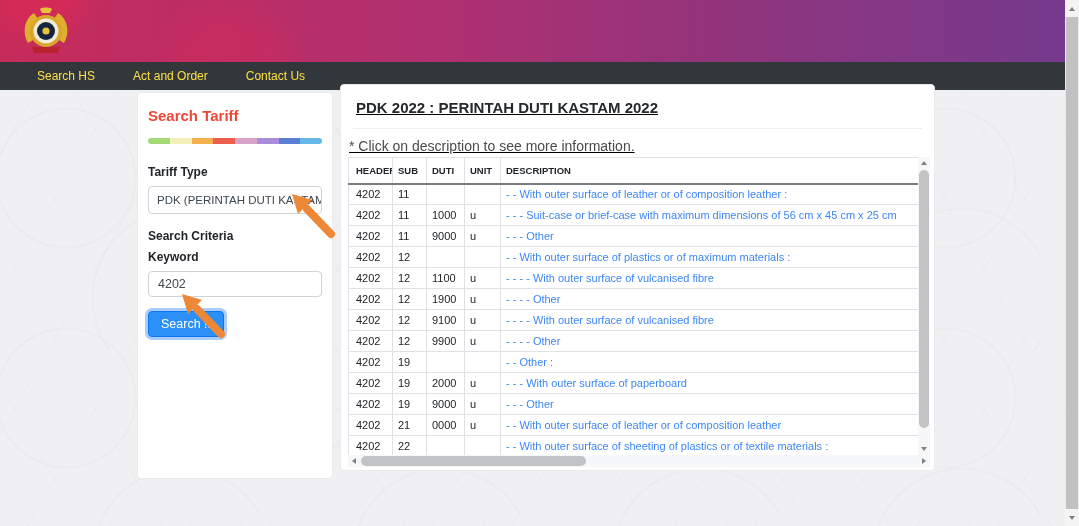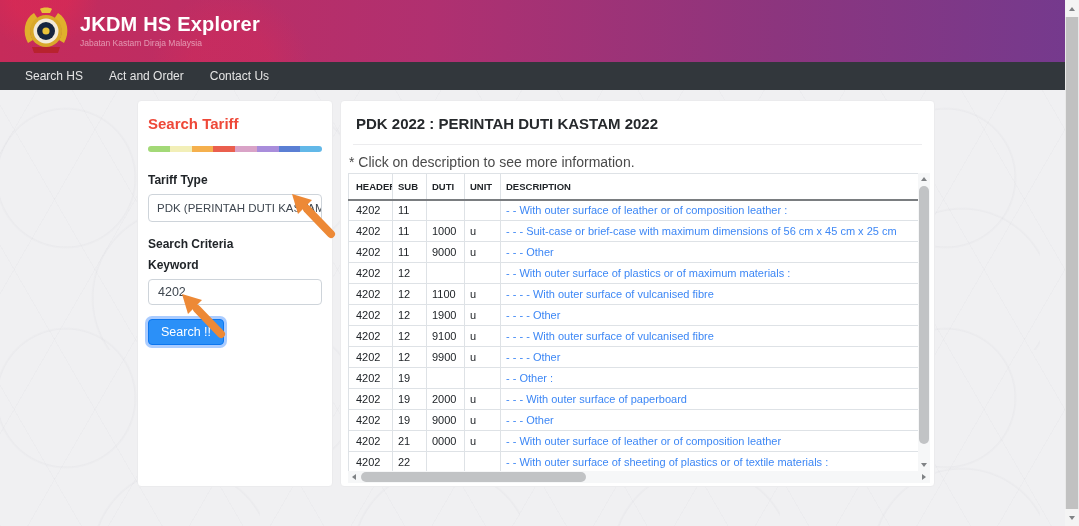--- a/index.html
+++ b/index.html
@@ -15,52 +15,52 @@
       linear-gradient(90deg,#c62b5a 0%,#b03070 40%,#8c357e 72%,#743a8e 100%);
   }
   .logo { position:absolute; left:20px; top:5px; width:52px; height:52px; }
   .brand { position:absolute; left:80px; top:13px; }
   .brand-title { color:#ffffff; font-size:20px; font-weight:bold; letter-spacing:.2px; }
   .brand-sub { color:rgba(255,235,240,.55); font-size:8.5px; margin-top:2px; }
 
   
   .navbar { position:absolute; left:0; top:62px; width:1079px; height:28px; background:#32373c;
     display:flex; align-items:center; padding-left:25px; gap:26px; }
-  .nav-link { color:#e5e5e5; font-size:12px; text-decoration:none; cursor:pointer; }
+  .nav-link { color:#fde047; font-size:12px; text-decoration:none; cursor:pointer;margin-left:12px; }
 
   
   .content-bg { position:absolute; left:0; top:90px; width:1079px; height:436px; background-color:#f0f0f2;
     background-image:
       radial-gradient(circle at 30% 40%, transparent 68px, rgba(120,120,140,0.05) 69px, transparent 71px),
       radial-gradient(circle at 70% 80%, transparent 88px, rgba(120,120,140,0.05) 89px, transparent 91px),
       repeating-linear-gradient(60deg, rgba(120,120,140,0.03) 0 1px, transparent 1px 70px),
       repeating-linear-gradient(-60deg, rgba(120,120,140,0.03) 0 1px, transparent 1px 70px);
     background-size:220px 220px, 260px 260px, auto, auto; }
 
   .card { position:absolute; background:#ffffff; border:1px solid #ebebed; border-radius:4px; }
 
   
-  .left-card { left:137px; top:100px; width:196px; height:387px; padding:12px 10px; }
+  .left-card { left:137px; top:92px; width:196px; height:387px; padding:12px 10px; }
   .panel-title { color:#ee4838; font-size:15px; font-weight:bold; margin:2px 0 14px; }
   .rainbow { display:flex; height:6px; border-radius:3px; overflow:hidden; margin-bottom:21px; }
   .rainbow span { flex:1; }
   .field-label { font-size:12px; font-weight:bold; color:#212529; margin-bottom:7px; }
   .select { position:relative; height:28px; border:1px solid #ced4da; border-radius:4px;
     font-size:11.5px; color:#3f4750; display:flex; align-items:center;
     padding:0 20px 0 8px; margin-bottom:15px; white-space:nowrap; overflow:hidden; cursor:pointer; background:#fff; }
   .chevron { position:absolute; right:9px; top:9px; width:7px; height:7px;
     border-right:1.6px solid #4a4a4a; border-bottom:1.6px solid #4a4a4a; transform:rotate(45deg); }
   .text-input { display:block; width:100%; height:26px; border:1px solid #ced4da; border-radius:4px;
     font-size:12.5px; color:#3f4750; padding:0 9px; margin-bottom:14px; font-family:inherit; outline:none; }
   .search-btn { background:#2b90f8; border:1px solid #0b76ef; color:#fff; font-size:12.5px;
     padding:5px 12px; border-radius:4px; box-shadow:0 0 0 3px rgba(66,143,255,.45);
     font-family:inherit; cursor:pointer; }
 
   
-  .main-card { left:340px; top:100px; width:595px; height:387px; }
+  .main-card { left:340px; top:84px; width:595px; height:387px;text-decoration:underline; }
   .results-title { font-size:15px; font-weight:bold; color:#26292c; padding:14px 15px 12px; }
   .divider { height:1px; background:#ececee; margin:0 12px; }
   .note { font-size:14px; color:#4a4a4a; padding:9px 8px 0; }
 
   .table-wrap { position:absolute; left:7px; top:72px; width:582px; height:310px; }
   .table-scroll { position:absolute; left:0; top:0; width:570px; height:298px; overflow:hidden; }
   table { border-collapse:collapse; width:570px; table-layout:fixed; }
   th { font-size:9.5px; font-weight:bold; color:#212529; text-align:left; padding:0 5px;
     border:1px solid #dee2e6; border-bottom:2px solid #7a7d80; height:26px; white-space:nowrap; overflow:hidden; }
   td { font-size:11px; color:#212529; padding:0 5px; border:1px solid #dee2e6; height:21px;
@@ -101,24 +101,20 @@
         <path d="M8 38 C2 28 4 14 14 8 L18 14 C10 18 8 28 13 35 Z" fill="#e0b02c"></path>
         <path d="M44 38 C50 28 48 14 38 8 L34 14 C42 18 44 28 39 35 Z" fill="#e0b02c"></path>
         <path d="M20 4 C22 2 30 2 32 4 L30 8 L22 8 Z" fill="#e8c23a"></path>
         <circle cx="26" cy="26" r="16" fill="#d9a82a"></circle>
         <circle cx="26" cy="26" r="12.5" fill="#f2ead8"></circle>
         <circle cx="26" cy="26" r="9" fill="#16253f"></circle>
         <circle cx="26" cy="26" r="3.6" fill="#e8c23a"></circle>
         <path d="M12 42 L40 42 L38 48 L14 48 Z" fill="#b8232e"></path>
       </svg>
     </span>
-    <div class="brand">
-      <div class="brand-title">JKDM HS Explorer</div>
-      <div class="brand-sub">Jabatan Kastam Diraja Malaysia</div>
-    </div>
   </header>
 
   <nav class="navbar">
     <a class="nav-link">Search HS</a>
     <a class="nav-link">Act and Order</a>
     <a class="nav-link">Contact Us</a>
   </nav>
 
   <div class="content-bg"></div>
 

